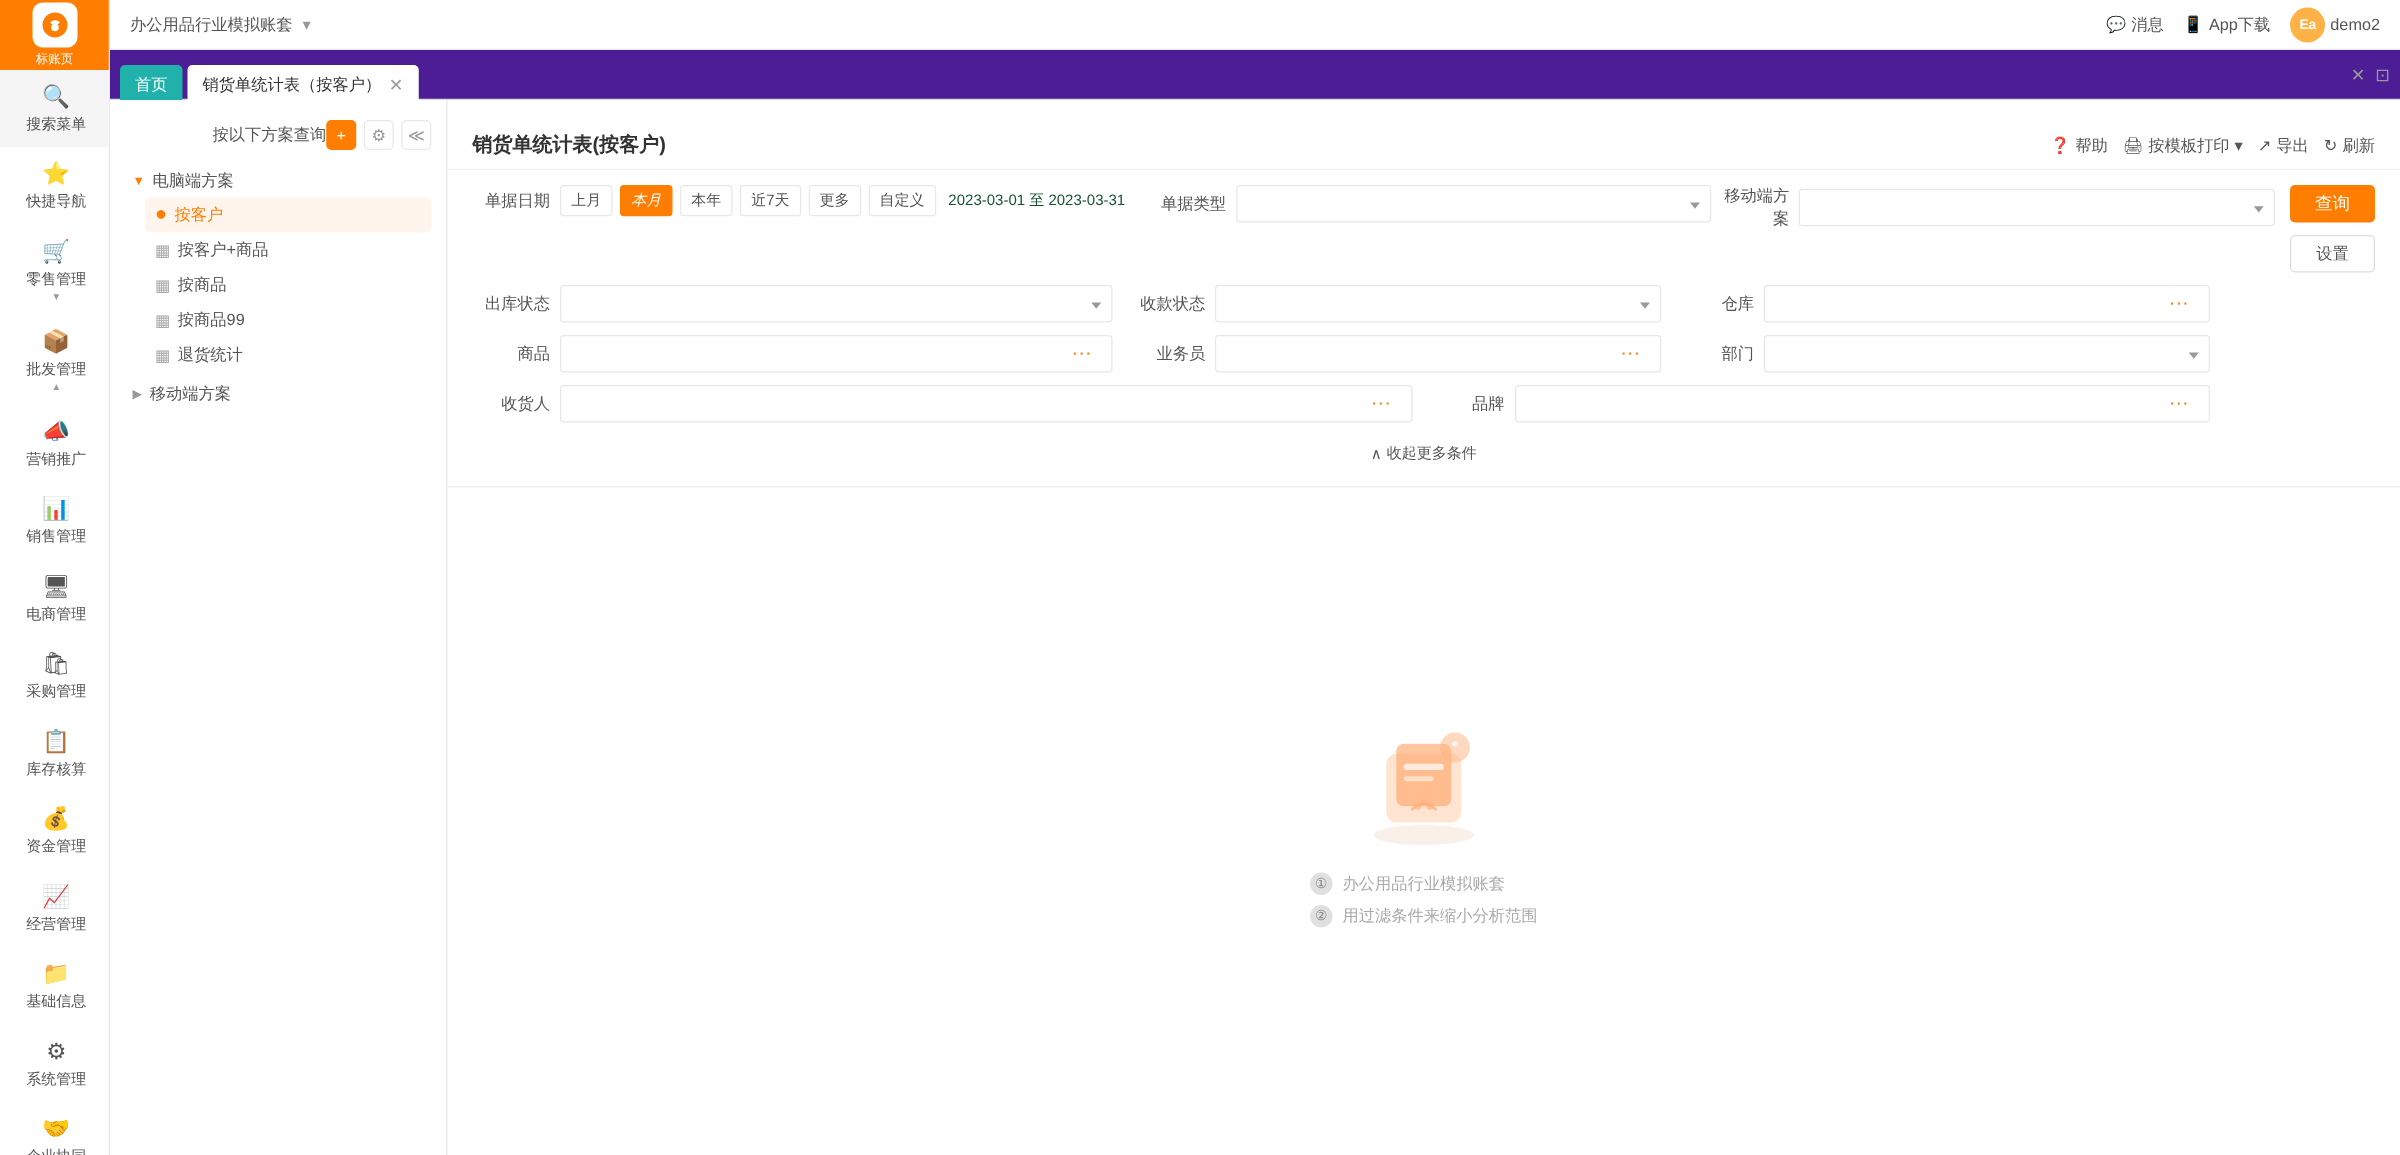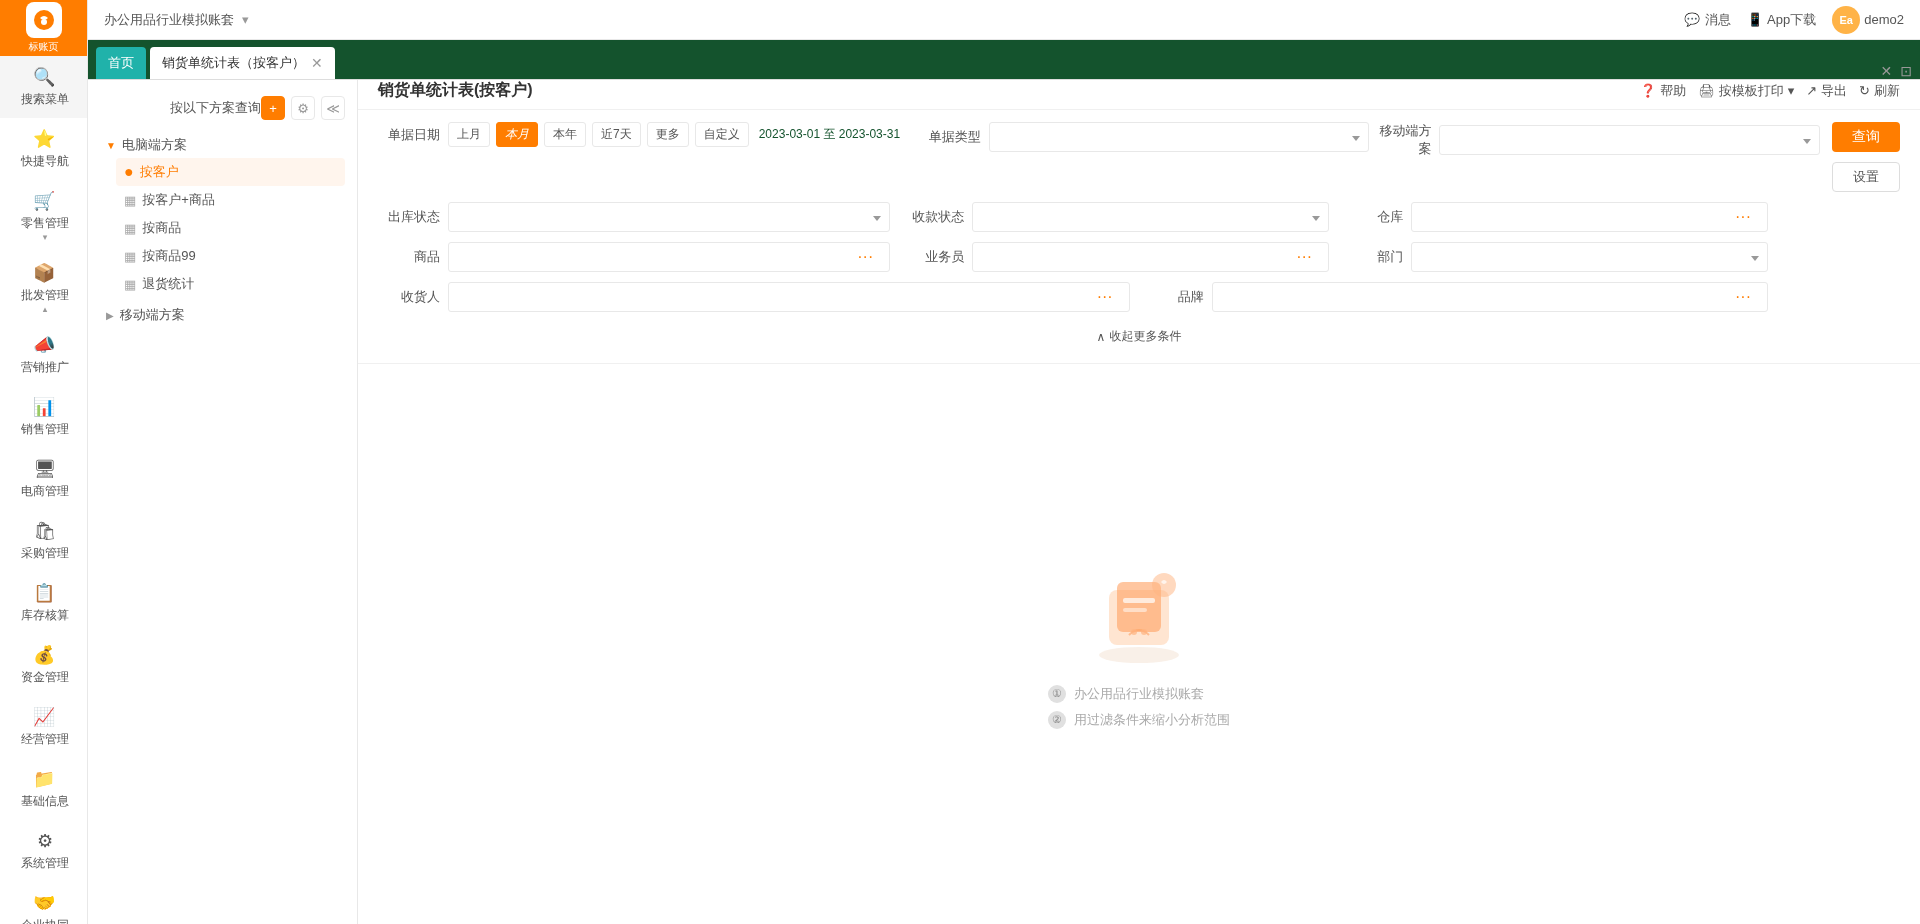--- a/index.html
+++ b/index.html
@@ -22,21 +22,21 @@
     .main-area { flex: 1; display: flex; flex-direction: column; overflow: hidden; }
 
     
     .top-header { height: 40px; background: #fff; display: flex; align-items: center; justify-content: space-between; padding: 0 16px; border-bottom: 1px solid #e8e8e8; flex-shrink: 0; }
     .top-header-left { display: flex; align-items: center; gap: 8px; color: #555; font-size: 13px; }
     .top-header-right { display: flex; align-items: center; gap: 16px; color: #555; font-size: 13px; }
     .top-header-right-item { display: flex; align-items: center; gap: 4px; cursor: pointer; }
     .user-avatar { width: 28px; height: 28px; border-radius: 50%; background: #ffb347; display: flex; align-items: center; justify-content: center; color: #fff; font-size: 11px; font-weight: bold; }
 
     
-    .tab-bar { height: 40px; background: #14532d; display: flex; align-items: flex-end; padding: 0 8px; gap: 4px; flex-shrink: 0; border-bottom: 1px solid #ddd; }
+    .tab-bar { height: 40px; background: #4c1d95; display: flex; align-items: flex-start; padding: 12px 8px; gap: 4px; flex-shrink: 0; border-bottom: 1px solid #ddd; }
     .tab-item { height: 32px; padding: 0 12px; border-radius: 4px 4px 0 0; display: flex; align-items: center; gap: 6px; cursor: pointer; font-size: 13px; background: #e0e0e0; color: #555; }
     .tab-item.active { background: #fff; color: #333; }
     .tab-item .tab-close { color: #999; font-size: 14px; cursor: pointer; }
     .tab-home { background: #20b2aa; color: #fff; }
 
     
     .content { flex: 1; overflow: auto; background: #fff; display: flex; }
 
     
     .left-panel { width: 270px; border-right: 1px solid #e8e8e8; padding: 12px 0; flex-shrink: 0; background: #fff; }
@@ -47,21 +47,21 @@
 
     .tree-section { padding: 4px 12px; }
     .tree-group { margin-bottom: 4px; }
     .tree-group-header { display: flex; align-items: center; gap: 6px; padding: 4px 6px; cursor: pointer; color: #555; font-size: 13px; }
     .tree-children { padding-left: 16px; }
     .tree-item { display: flex; align-items: center; gap: 6px; padding: 5px 8px; cursor: pointer; font-size: 13px; border-radius: 4px; color: #555; }
     .tree-item.active { background: #fff5ed; color: #ff7d00; font-weight: 500; }
 
     
     .right-panel { flex: 1; display: flex; flex-direction: column; overflow: hidden; }
-    .page-title-bar { padding: 0 20px 8px; border-bottom: 1px solid #f0f0f0; display: flex; align-items: center; justify-content: space-between; }
+    .page-title-bar { padding: 26px 20px 8px; border-bottom: 1px solid #f0f0f0; display: flex; align-items: center; justify-content: space-between; }
     .page-title { font-size: 16px; font-weight: 600; color: #333; }
     .page-actions { display: flex; align-items: center; gap: 12px; }
     .page-action { display: flex; align-items: center; gap: 4px; cursor: pointer; color: #555; font-size: 13px; }
 
     
     .filter-area { padding: 12px 20px; border-bottom: 1px solid #f0f0f0; }
     .filter-label { width: 70px; color: #555; font-size: 13px; flex-shrink: 0; text-align: right; padding-right: 8px; }
     .filter-date-group { display: flex; align-items: center; gap: 6px; flex: 1; }
     .date-btn { padding: 3px 8px; border: 1px solid #e8e8e8; border-radius: 3px; cursor: pointer; font-size: 12px; color: #555; background: #fff; }
     .date-btn.active { background: #ff7d00; color: #fff; border-color: #ff7d00; font-style: italic; }

